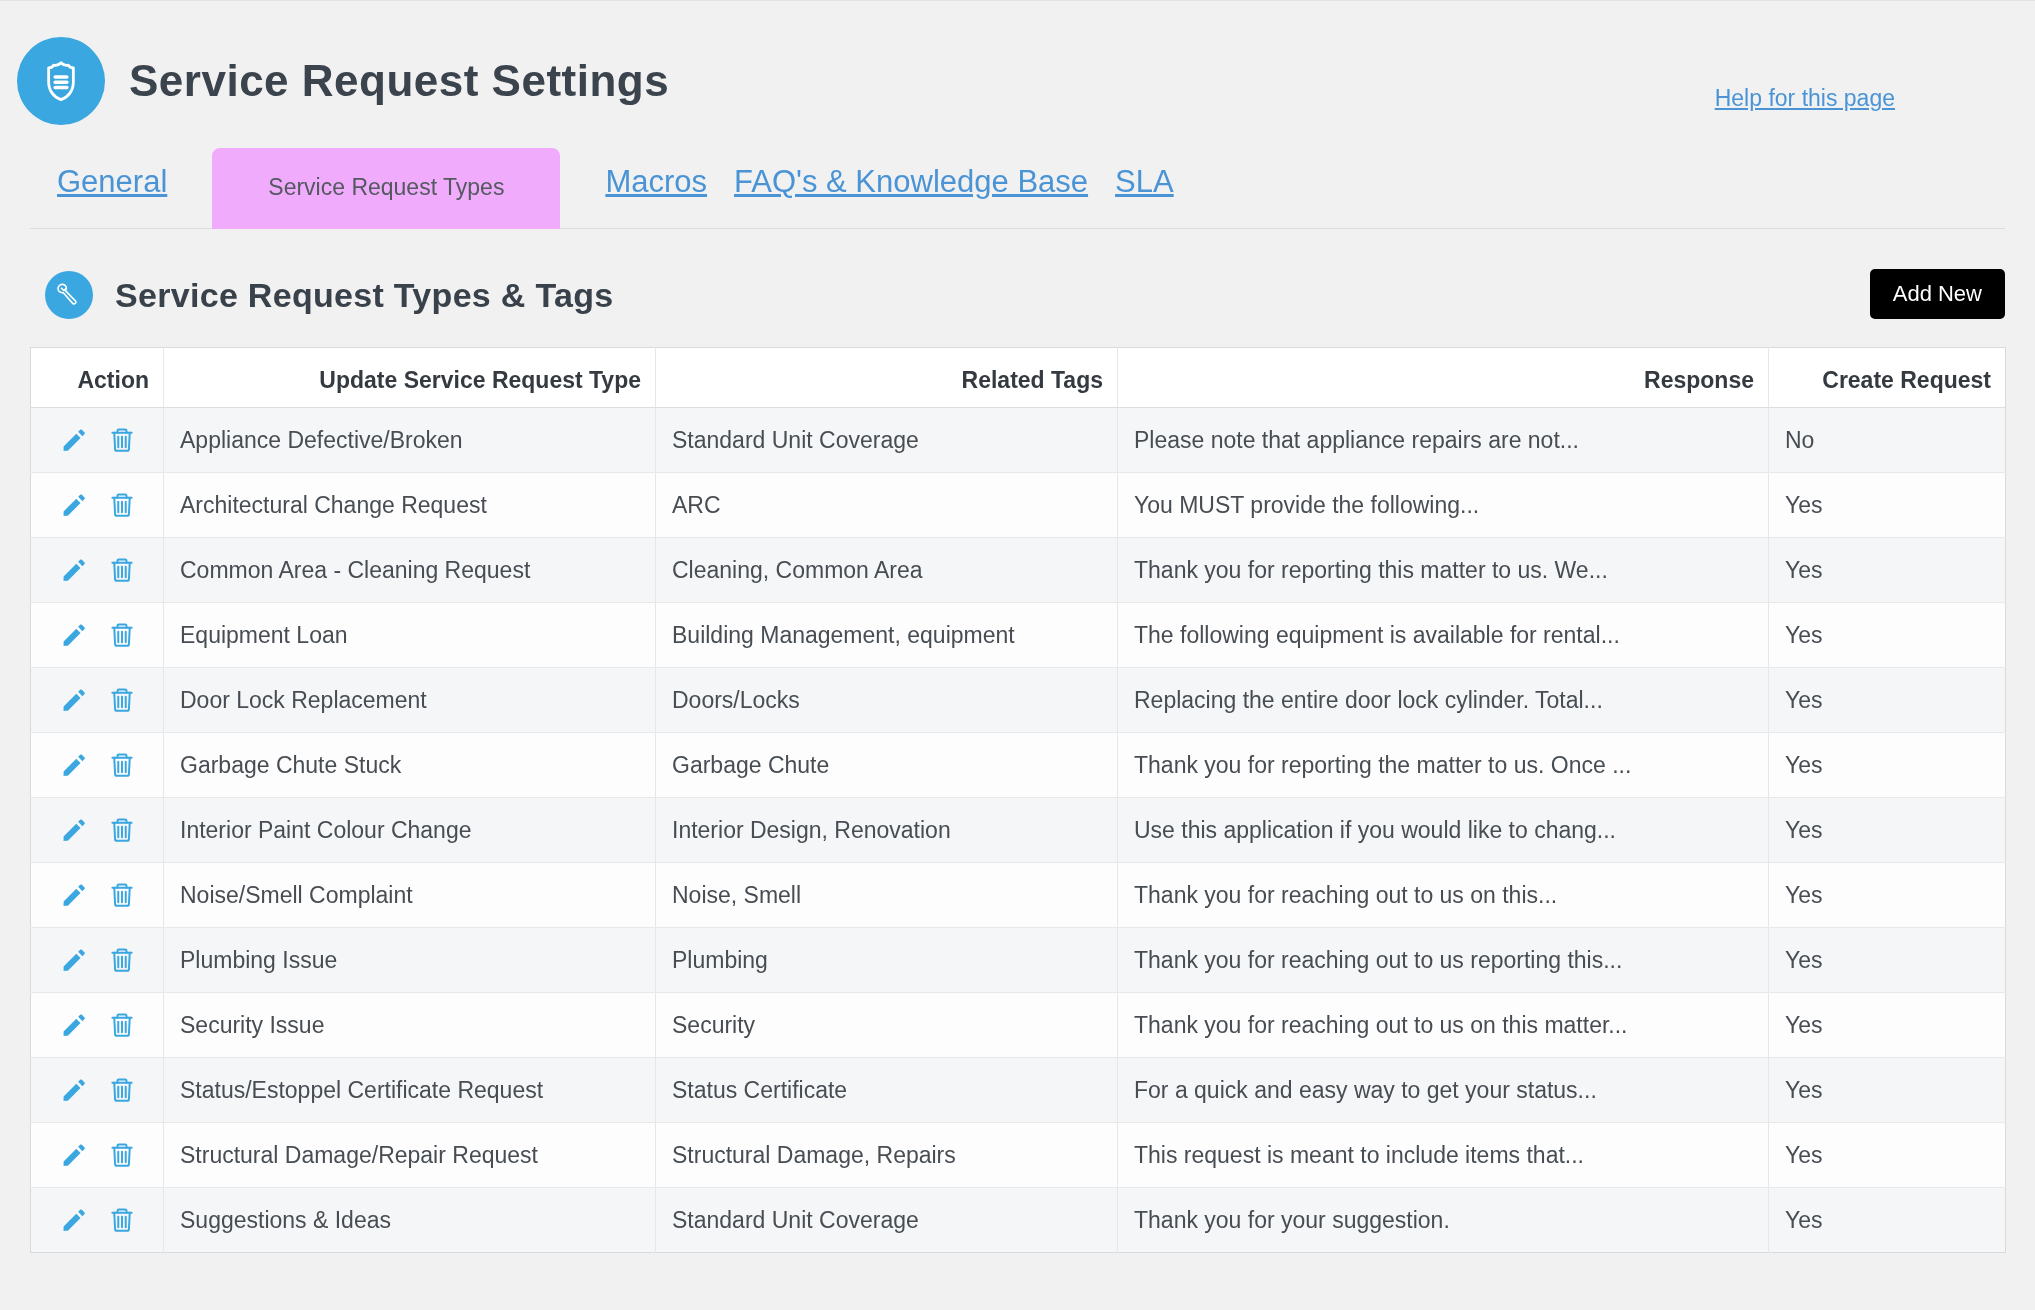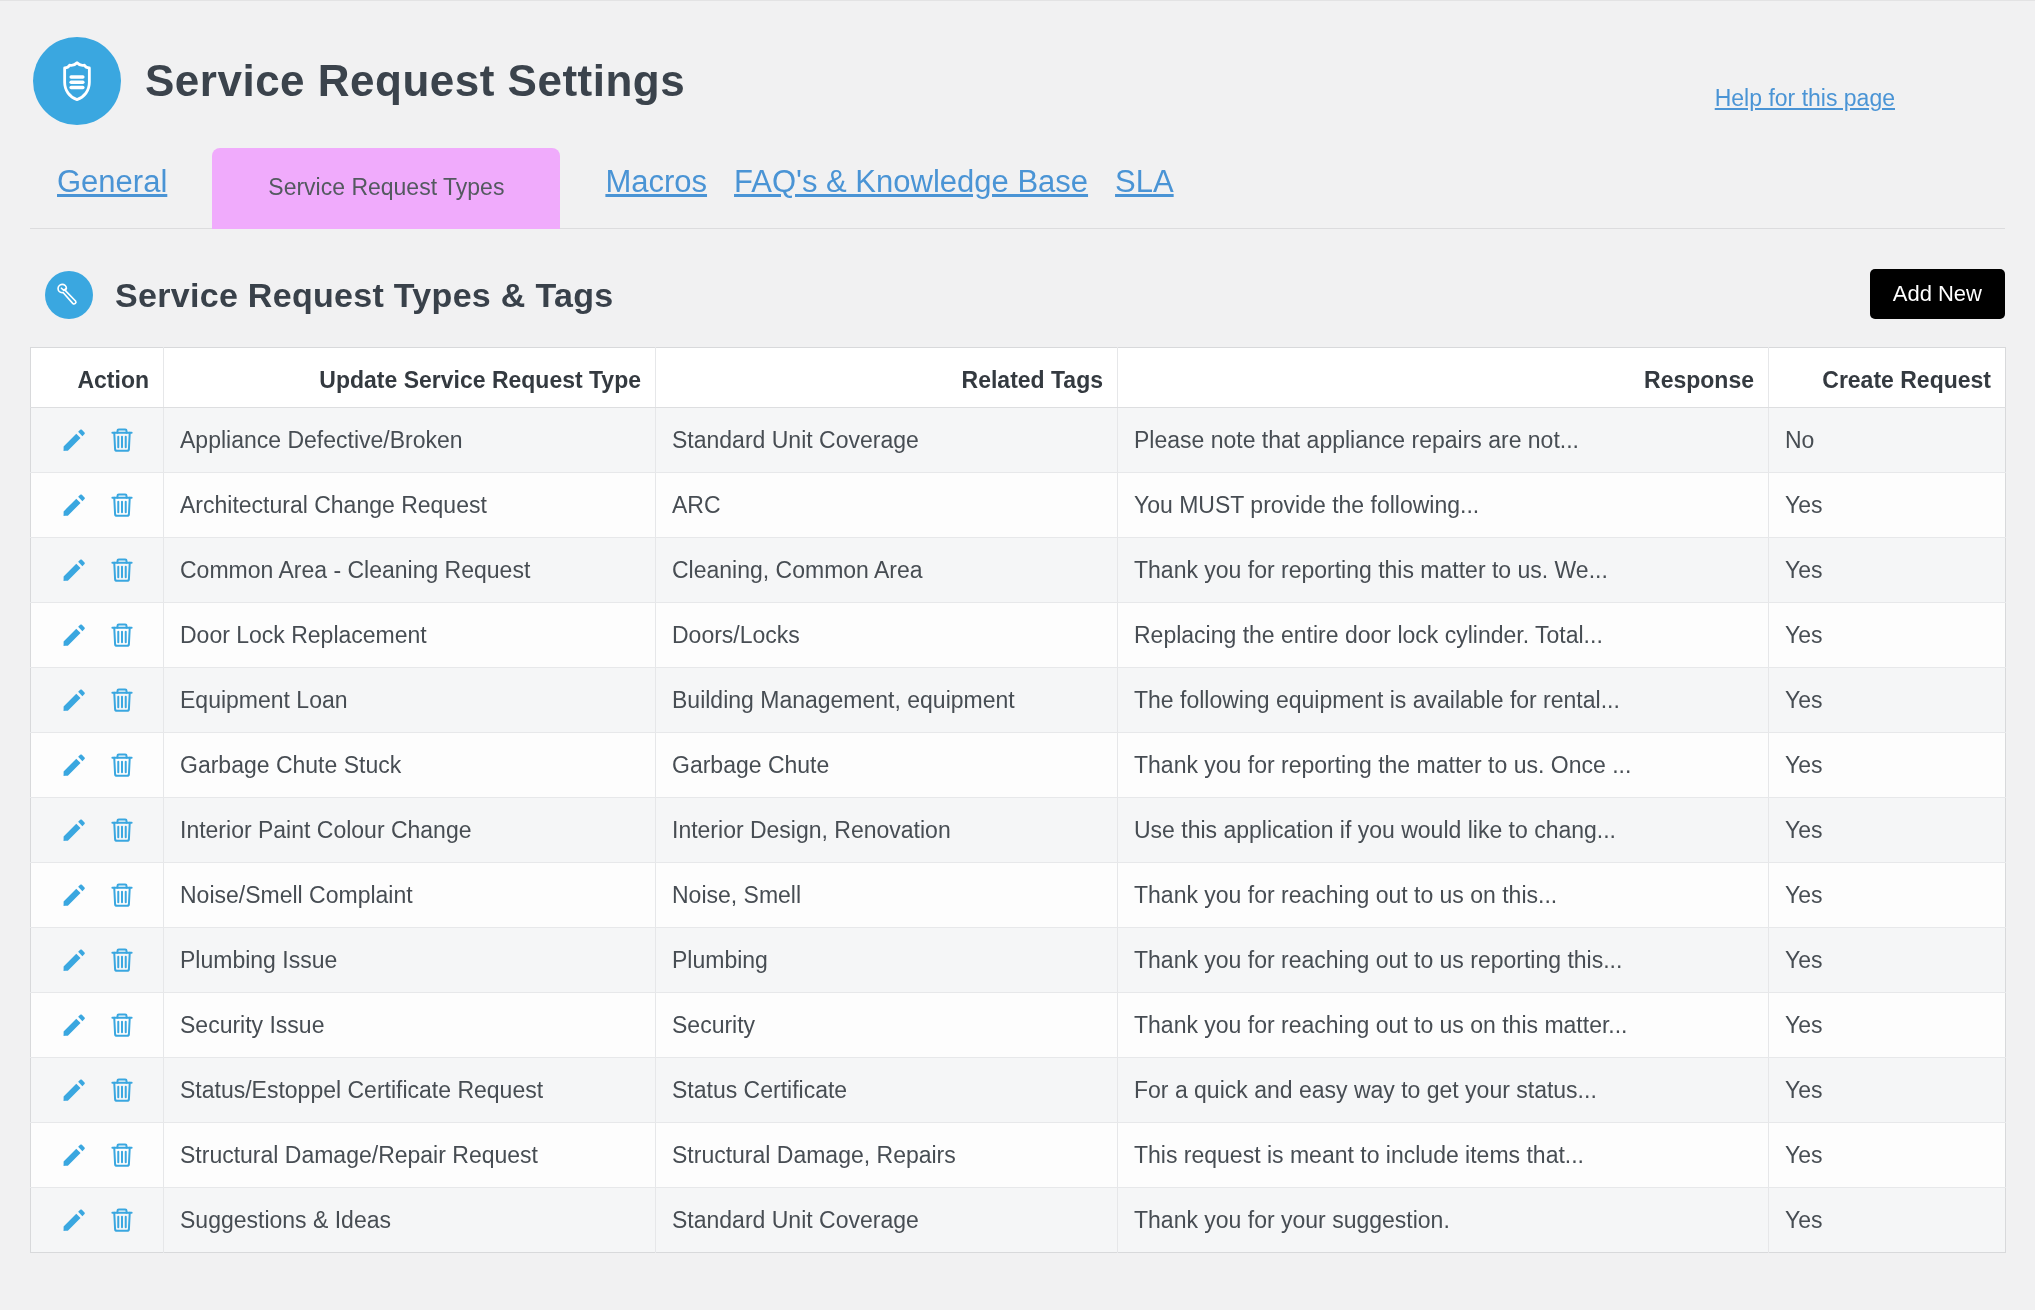--- a/index.html
+++ b/index.html
@@ -13,21 +13,21 @@
     height: 1310px;
     border-top: 1px solid #e3e3e4;
     position: relative;
     overflow: hidden;
   }
 
   
   .page-header {
     display: flex;
     align-items: center;
-    padding: 36px 30px 0 33px;
+    padding: 36px 30px 0 17px;
     position: relative;
   }
   .icon-circle {
     background: #3aa7e0;
     border-radius: 50%;
     display: flex;
     align-items: center;
     justify-content: center;
     flex: none;
   }
@@ -294,49 +294,49 @@
       </span>
       <span class="icon-btn">
         <svg viewBox="0 0 24 24" fill="none" stroke="#3aa7e0" stroke-width="1.5" stroke-linecap="round" stroke-linejoin="round">
           <path d="M4.8 6.6 h14.4"></path>
           <path d="M8.6 6.6 V5.2 a1 1 0 0 1 1-1 h4.8 a1 1 0 0 1 1 1 V6.6"></path>
           <path d="M6.2 6.6 l.6 12.2 a1.4 1.4 0 0 0 1.4 1.3 h7.6 a1.4 1.4 0 0 0 1.4-1.3 L17.8 6.6"></path>
           <path d="M9.2 9.6 v7.8 M12 9.6 v7.8 M14.8 9.6 v7.8"></path>
         </svg>
       </span>
     </td>
+    <td>Equipment Loan</td>
+    <td>Building Management, equipment</td>
+    <td>The following equipment is available for rental...</td>
+    <td>Yes</td>
+  </tr>
+
+  <tr>
+    <td class="action-cell">
+      <span class="icon-btn">
+        <svg viewBox="0 0 24 24" fill="#3aa7e0">
+          <path d="M4.2 16.8 V20 h3.2 L16.9 10.5 13.7 7.3 4.2 16.8 Z M19.9 7.5 c.33-.33.33-.87 0-1.2 L17.9 4.3 c-.33-.33-.87-.33-1.2 0 l-1.6 1.6 3.2 3.2 1.6-1.6 Z"></path>
+          <path d="M4.2 20 l1.2-3.2 2 2 Z" fill="#3aa7e0"></path>
+        </svg>
+      </span>
+      <span class="icon-btn">
+        <svg viewBox="0 0 24 24" fill="none" stroke="#3aa7e0" stroke-width="1.5" stroke-linecap="round" stroke-linejoin="round">
+          <path d="M4.8 6.6 h14.4"></path>
+          <path d="M8.6 6.6 V5.2 a1 1 0 0 1 1-1 h4.8 a1 1 0 0 1 1 1 V6.6"></path>
+          <path d="M6.2 6.6 l.6 12.2 a1.4 1.4 0 0 0 1.4 1.3 h7.6 a1.4 1.4 0 0 0 1.4-1.3 L17.8 6.6"></path>
+          <path d="M9.2 9.6 v7.8 M12 9.6 v7.8 M14.8 9.6 v7.8"></path>
+        </svg>
+      </span>
+    </td>
     <td>Door Lock Replacement</td>
     <td>Doors/Locks</td>
     <td>Replacing the entire door lock cylinder. Total...</td>
     <td>Yes</td>
   </tr>
 
-  <tr>
-    <td class="action-cell">
-      <span class="icon-btn">
-        <svg viewBox="0 0 24 24" fill="#3aa7e0">
-          <path d="M4.2 16.8 V20 h3.2 L16.9 10.5 13.7 7.3 4.2 16.8 Z M19.9 7.5 c.33-.33.33-.87 0-1.2 L17.9 4.3 c-.33-.33-.87-.33-1.2 0 l-1.6 1.6 3.2 3.2 1.6-1.6 Z"></path>
-          <path d="M4.2 20 l1.2-3.2 2 2 Z" fill="#3aa7e0"></path>
-        </svg>
-      </span>
-      <span class="icon-btn">
-        <svg viewBox="0 0 24 24" fill="none" stroke="#3aa7e0" stroke-width="1.5" stroke-linecap="round" stroke-linejoin="round">
-          <path d="M4.8 6.6 h14.4"></path>
-          <path d="M8.6 6.6 V5.2 a1 1 0 0 1 1-1 h4.8 a1 1 0 0 1 1 1 V6.6"></path>
-          <path d="M6.2 6.6 l.6 12.2 a1.4 1.4 0 0 0 1.4 1.3 h7.6 a1.4 1.4 0 0 0 1.4-1.3 L17.8 6.6"></path>
-          <path d="M9.2 9.6 v7.8 M12 9.6 v7.8 M14.8 9.6 v7.8"></path>
-        </svg>
-      </span>
-    </td>
-    <td>Equipment Loan</td>
-    <td>Building Management, equipment</td>
-    <td>The following equipment is available for rental...</td>
-    <td>Yes</td>
-  </tr>
-
 
   <tr>
     <td class="action-cell">
       <span class="icon-btn">
         <svg viewBox="0 0 24 24" fill="#3aa7e0">
           <path d="M4.2 16.8 V20 h3.2 L16.9 10.5 13.7 7.3 4.2 16.8 Z M19.9 7.5 c.33-.33.33-.87 0-1.2 L17.9 4.3 c-.33-.33-.87-.33-1.2 0 l-1.6 1.6 3.2 3.2 1.6-1.6 Z"></path>
           <path d="M4.2 20 l1.2-3.2 2 2 Z" fill="#3aa7e0"></path>
         </svg>
       </span>
       <span class="icon-btn">

